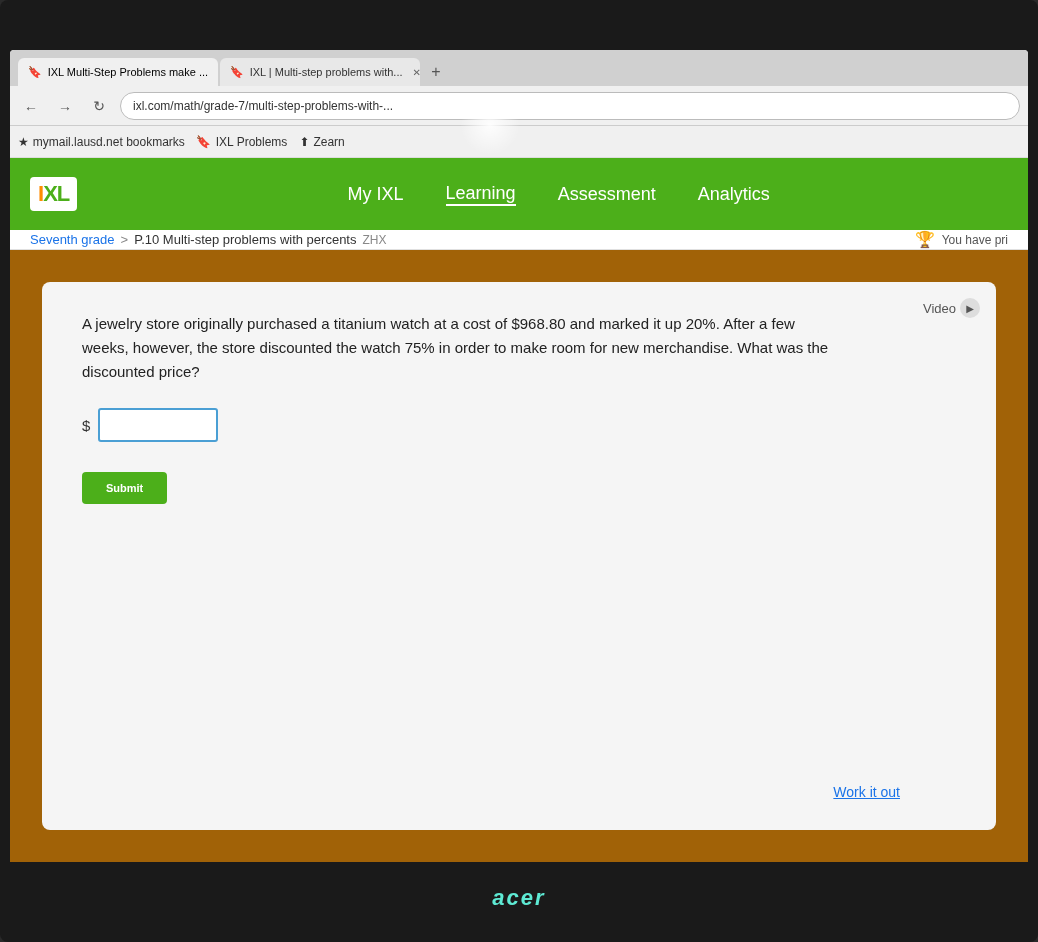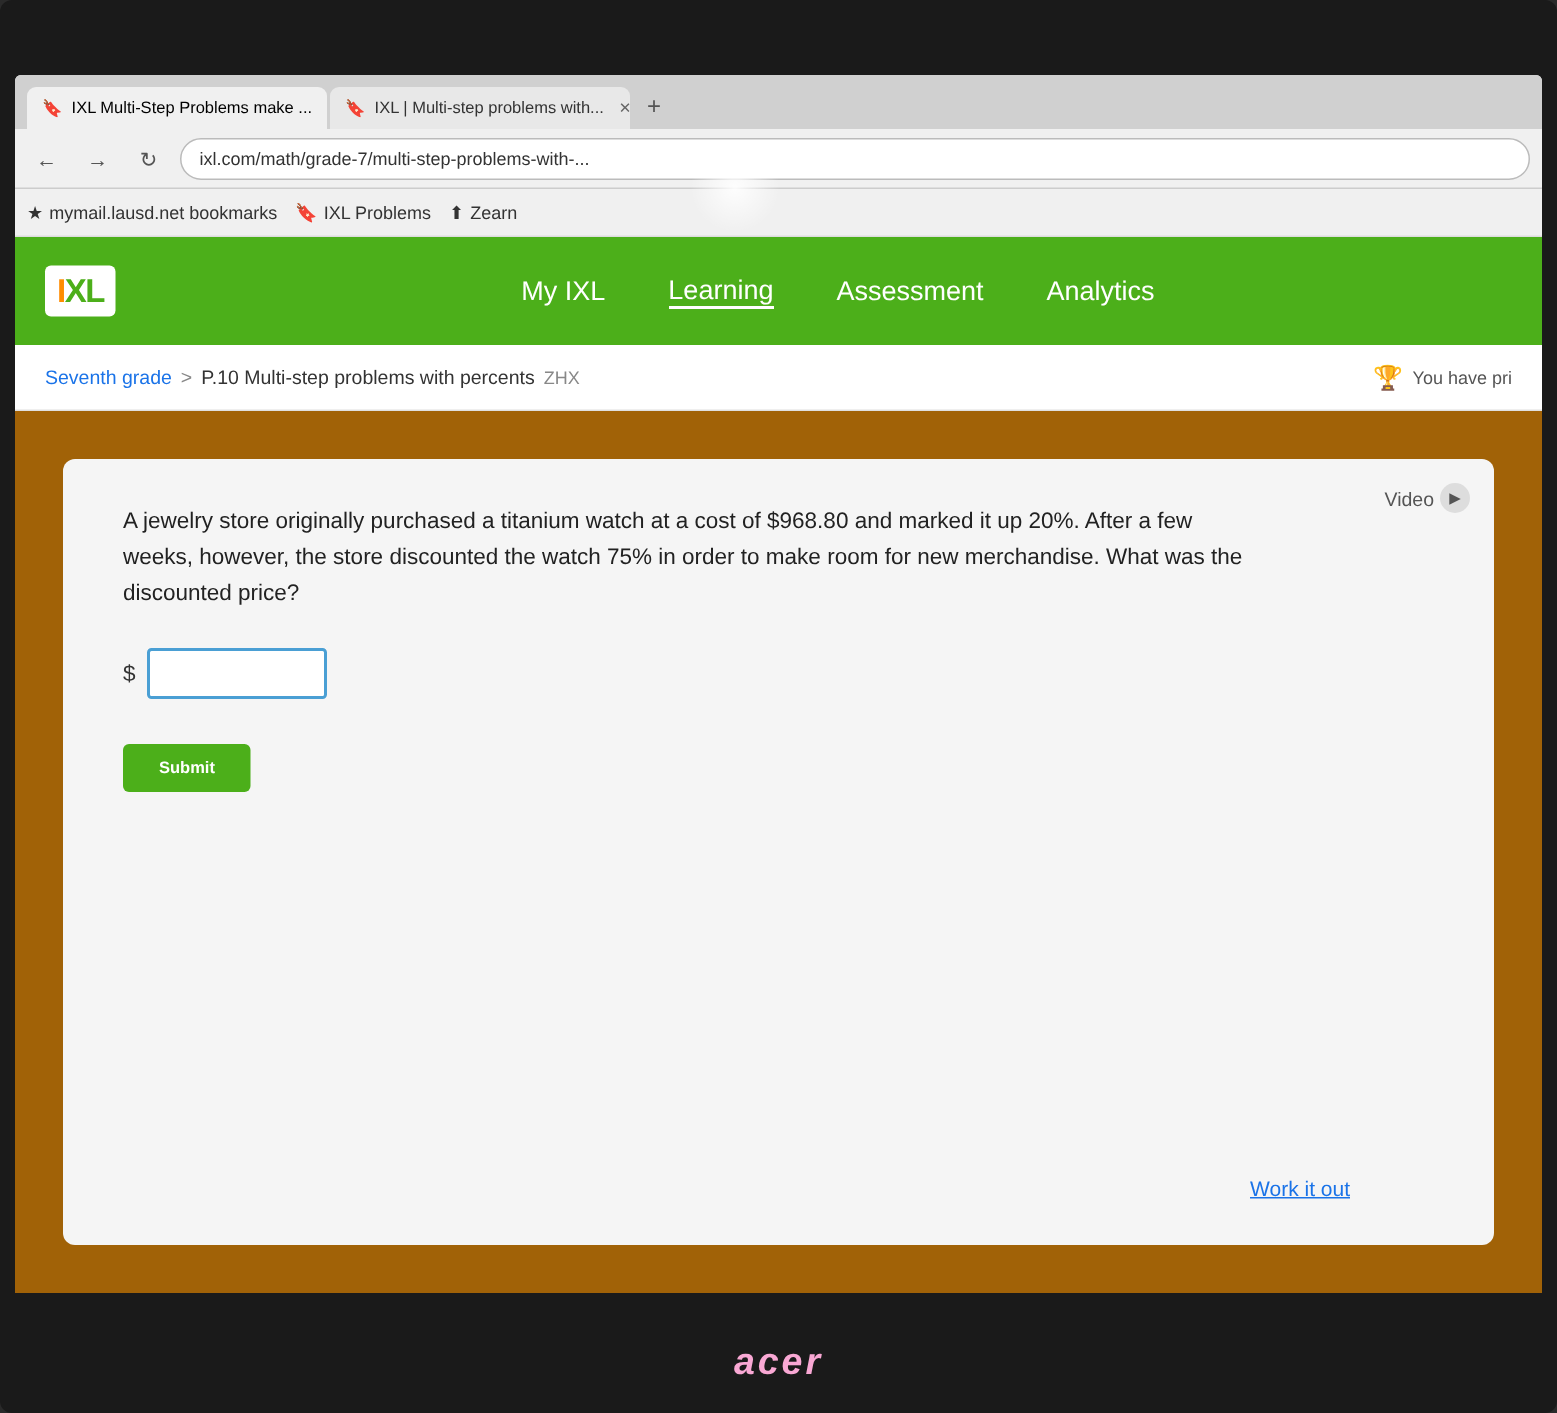--- a/index.html
+++ b/index.html
@@ -196,21 +196,21 @@
       margin-left: 12px;
     }
 
     .header-nav-item.active {
       border-bottom: 2px solid #fff;
     }
 
     
     .breadcrumb-bar {
       background: #fff;
-      height: 44px;
+      height: 20px;
       display: flex;
       align-items: center;
       padding: 0 20px;
       border-bottom: 1px solid #e0e0e0;
       justify-content: space-between;
     }
 
     .breadcrumb {
       display: flex;
       align-items: center;
@@ -341,25 +341,25 @@
       right: 96px;
       color: #1a73e8;
       font-size: 14px;
       cursor: pointer;
       text-decoration: underline;
     }
 
     
     .acer-logo {
       position: absolute;
-      bottom: 19px;
+      bottom: 31px;
       left: 50%;
       transform: translateX(-50%);
-      font-size: 25px;
-      color: #f9a8d4;
+      font-size: 22px;
+      color: #5eead4;
       font-style: italic;
       letter-spacing: 2px;
       font-weight: bold;
     }
 
     
     .glare {
       position: absolute;
       width: 60px;
       height: 60px;

